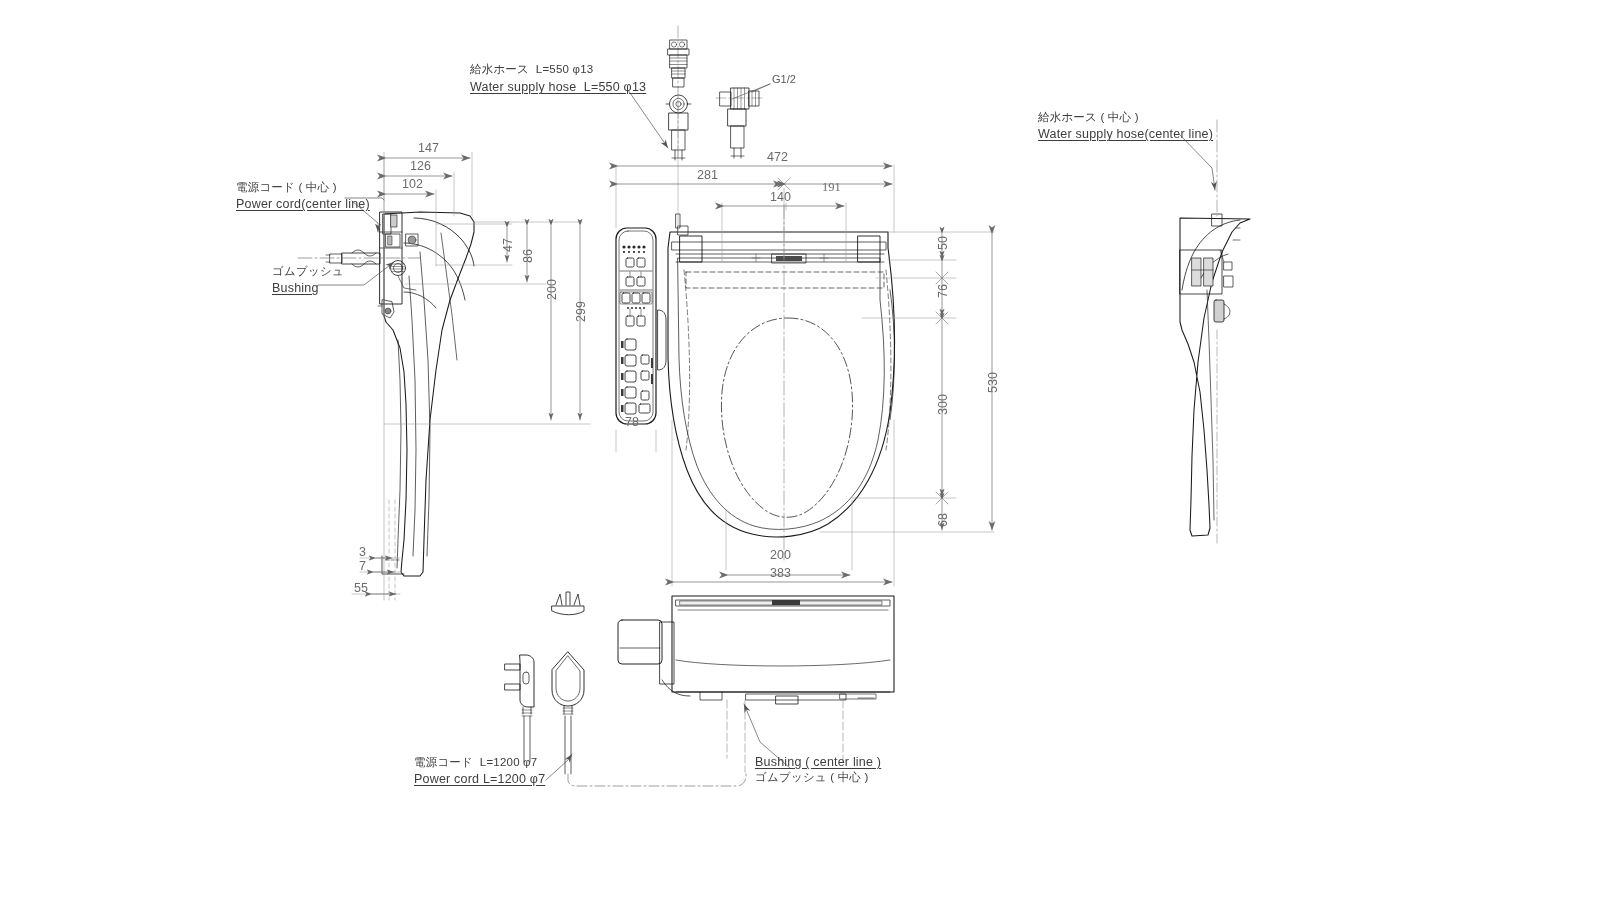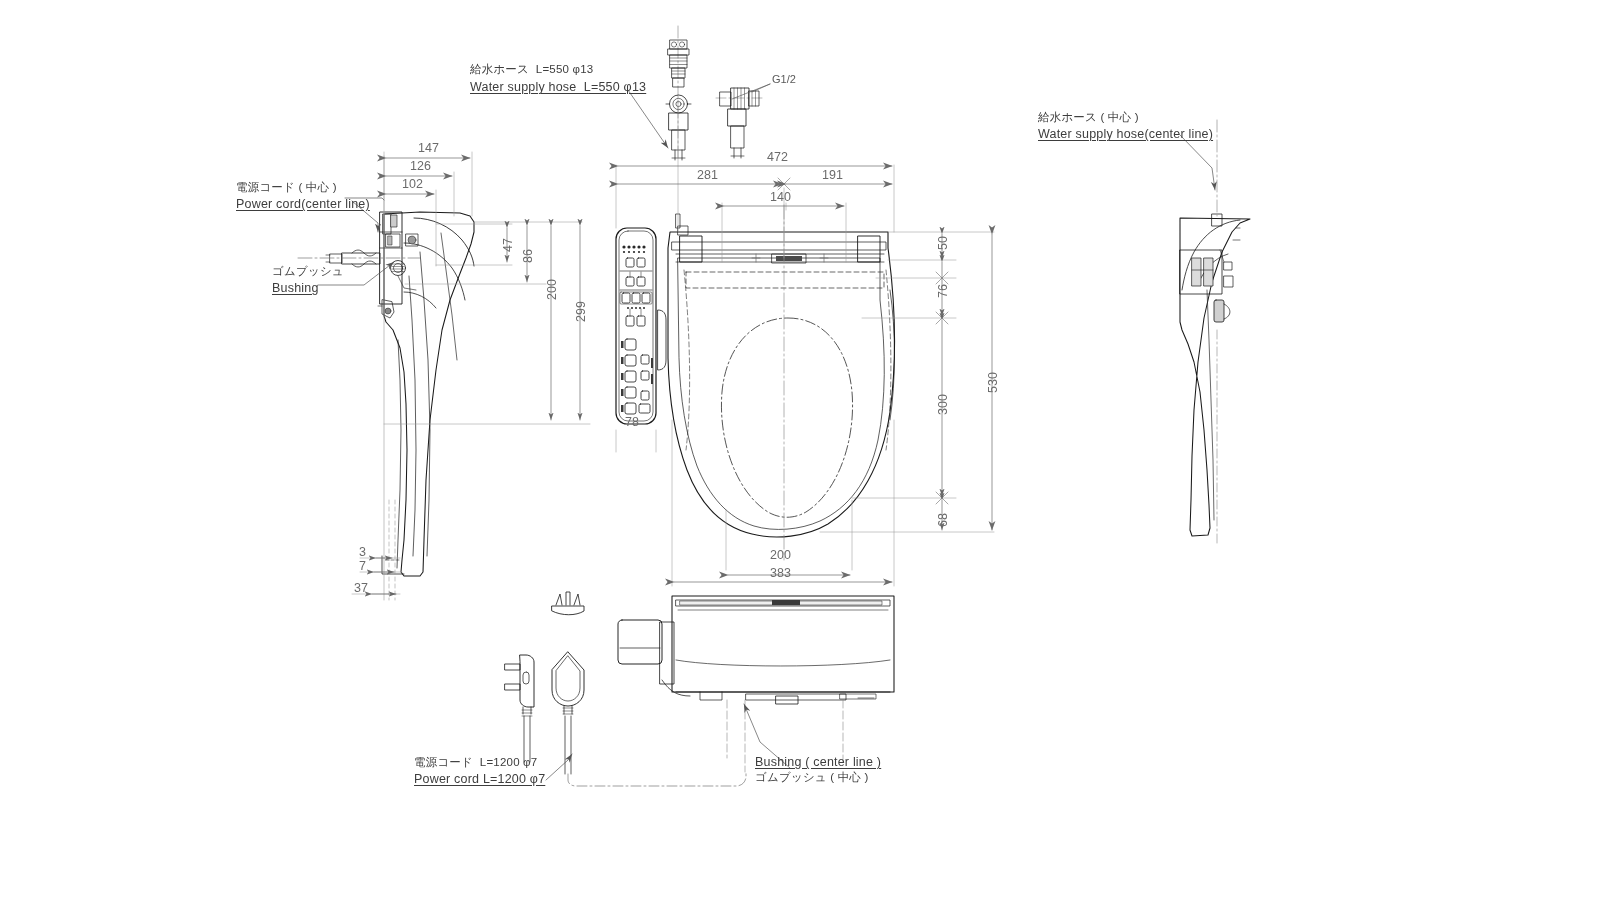--- a/index.html
+++ b/index.html
@@ -466,25 +466,25 @@
 <div class="dim" style="left:410px; top:159px;">126</div>
 <div class="dim" style="left:402px; top:177px;">102</div>
 
 <div class="dim v" style="left:501px; top:252px; transform:rotate(-90deg);">47</div>
 <div class="dim v" style="left:521px; top:263px; transform:rotate(-90deg);">86</div>
 <div class="dim v" style="left:545px; top:300px; transform:rotate(-90deg);">200</div>
 <div class="dim v" style="left:574px; top:322px; transform:rotate(-90deg);">299</div>
 
 <div class="dim" style="left:359px; top:545px;">3</div>
 <div class="dim" style="left:359px; top:559px;">7</div>
-<div class="dim" style="left:354px; top:581px;">37</div>
+<div class="dim" style="left:354px; top:581px;">55</div>
 
 <div class="dim" style="left:767px; top:150px;">472</div>
 <div class="dim" style="left:697px; top:168px;">281</div>
-<div class="dim" style="left:822px; top:168px;">191</div>
+<div class="dim" style="left:822px; top:180px;font-family:Liberation Serif, serif;">191</div>
 <div class="dim" style="left:770px; top:190px;">140</div>
 <div class="dim" style="left:625px; top:415px;">78</div>
 
 <div class="dim v" style="left:936px; top:250px; transform:rotate(-90deg);">50</div>
 <div class="dim v" style="left:936px; top:298px; transform:rotate(-90deg);">76</div>
 <div class="dim v" style="left:936px; top:415px; transform:rotate(-90deg);">300</div>
 <div class="dim v" style="left:936px; top:527px; transform:rotate(-90deg);">68</div>
 <div class="dim v" style="left:986px; top:393px; transform:rotate(-90deg);">530</div>
 
 <div class="dim" style="left:770px; top:548px;">200</div>

